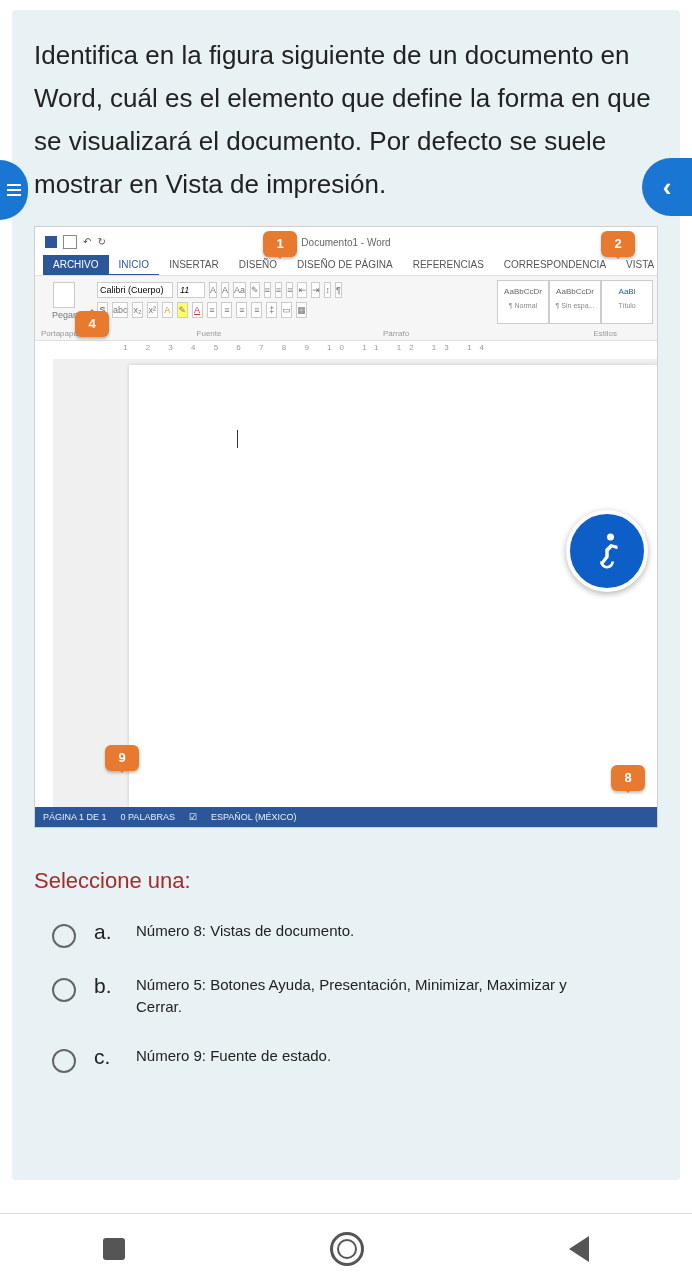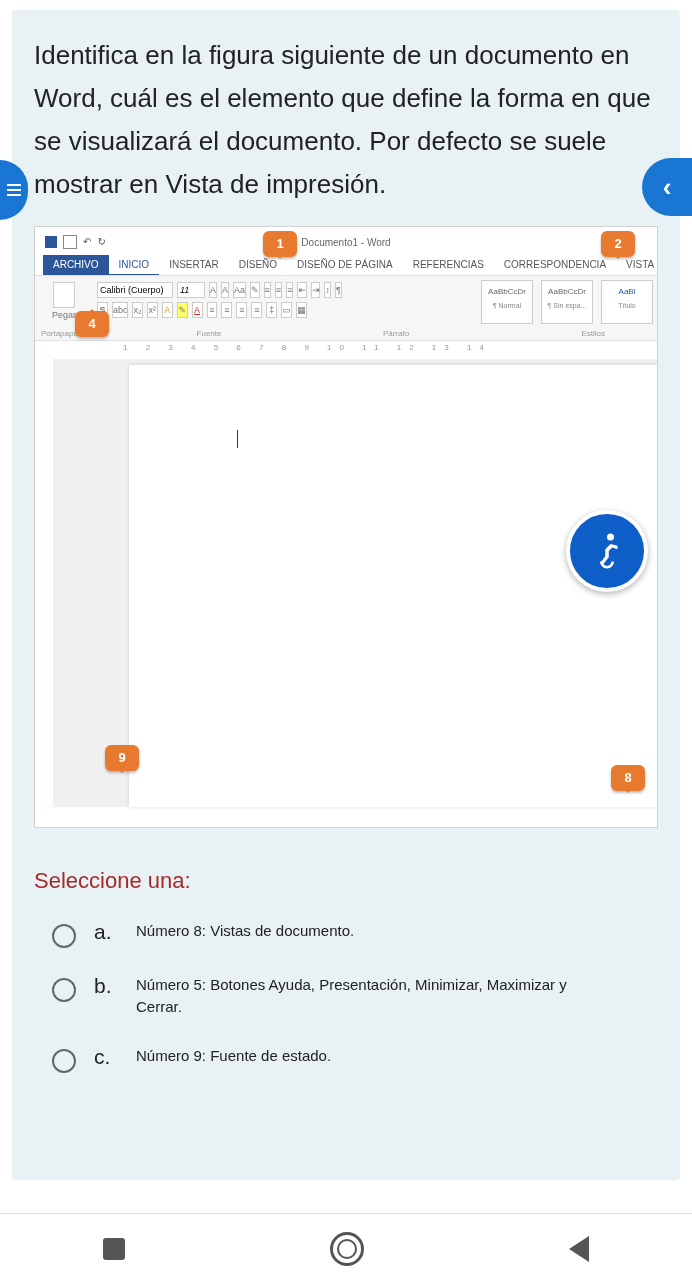--- a/index.html
+++ b/index.html
@@ -16,21 +16,21 @@
   .ribbon-tabs .tab{padding:4px 10px;white-space:nowrap;}
   .ribbon-tabs .archivo{background:#2b579a;color:#fff;}
   .ribbon-tabs .active{color:#2b579a;border-bottom:2px solid #2b579a;}
   .ribbon-body{position:absolute;top:48px;left:0;right:0;height:64px;background:#f6f6f6;border-top:1px solid #e0e0e0;border-bottom:1px solid #e0e0e0;font-size:9px;color:#777;}
   .rb-pegar{position:absolute;left:6px;top:6px;width:46px;height:40px;text-align:center;}
   .rb-pegar .clip{width:20px;height:24px;background:#fff;border:1px solid #ccc;margin:0 auto 2px;}
   .rb-font{position:absolute;left:62px;top:6px;right:350px;height:48px;}
   .rb-font .row{display:flex;gap:4px;align-items:center;margin-bottom:4px;}
   .rb-font input{width:70px;height:14px;font-size:9px;padding:0 2px;border:1px solid #ccc;}
   .rb-font .mini{width:14px;height:14px;border:1px solid #ccc;background:#fff;font-size:9px;text-align:center;line-height:14px;}
-  .rb-styles{position:absolute;right:4px;top:4px;display:flex;gap:8px;}
+  .rb-styles{position:absolute;right:4px;top:4px;display:flex;gap:0;}
   .rb-styles .sbox{width:52px;height:44px;border:1px solid #ccc;background:#fff;font-size:8px;text-align:center;padding-top:6px;box-sizing:border-box;color:#666;}
   .rb-styles .sbox .t{color:#888;font-size:7px;margin-top:6px;}
   .rb-groups{position:absolute;bottom:0;left:0;right:0;display:flex;font-size:8px;color:#999;}
   .rb-groups div{flex:0 0 auto;padding:0 6px 2px;}
   .ruler{position:absolute;top:116px;left:18px;right:0;height:16px;background:#fff;border-bottom:1px solid #e6e6e6;font-size:8px;color:#999;letter-spacing:8px;padding-left:70px;white-space:nowrap;overflow:hidden;}
   .doc-body{position:absolute;top:132px;left:18px;right:0;bottom:20px;background:#f0f0f0;}
   .doc-page{position:absolute;top:6px;left:76px;right:0;bottom:0;background:#fff;box-shadow:0 0 4px rgba(0,0,0,0.15);}
   .vruler{position:absolute;top:138px;left:0;width:18px;bottom:20px;background:#fff;border-right:1px solid #e6e6e6;}
   .cursor{position:absolute;top:65px;left:108px;width:1px;height:18px;background:#333;}
   .statusbar{position:absolute;bottom:0;left:0;right:0;height:20px;background:#2b579a;color:#fff;font-size:9px;display:flex;align-items:center;gap:14px;padding:0 8px;}
@@ -141,32 +141,38 @@
           </div>
           <div class="sbox">
             <div style="color:#2b579a">AaBl</div>
             <div class="t">Título</div>
           </div>
         </div>
         <div class="rb-groups">
           <div style="width:56px">Portapapeles</div>
           <div style="width:200px;text-align:center">Fuente</div>
           <div style="width:150px;text-align:center">Párrafo</div>
-          <div style="flex:1;text-align:right;padding-right:52px">Estilos</div>
+          <div style="flex:1;text-align:right;padding-right:40px">Estilos</div>
         </div>
       </div>
 
       <div class="ruler">1 2 3 4 5 6 7 8 9 10 11 12 13 14</div>
       <div class="vruler"></div>
       <div class="doc-body">
         <div class="doc-page">
           <div class="cursor"></div>
         </div>
       </div>
 
+      <div class="statusbar">
+        <span class="sep">PÁGINA 1 DE 1</span>
+        <span class="sep">0 PALABRAS</span>
+        <span>☑</span>
+        <span class="sep">ESPAÑOL (MÉXICO)</span>
+      </div>
 
       <div class="marker tail-down m1">1</div>
       <div class="marker tail-down m2">2</div>
       <div class="marker tail-up m4">4</div>
       <div class="marker tail-down m9">9</div>
       <div class="marker tail-down m8">8</div>
     </div>
 
     <div class="select-one">Seleccione una:</div>
 

